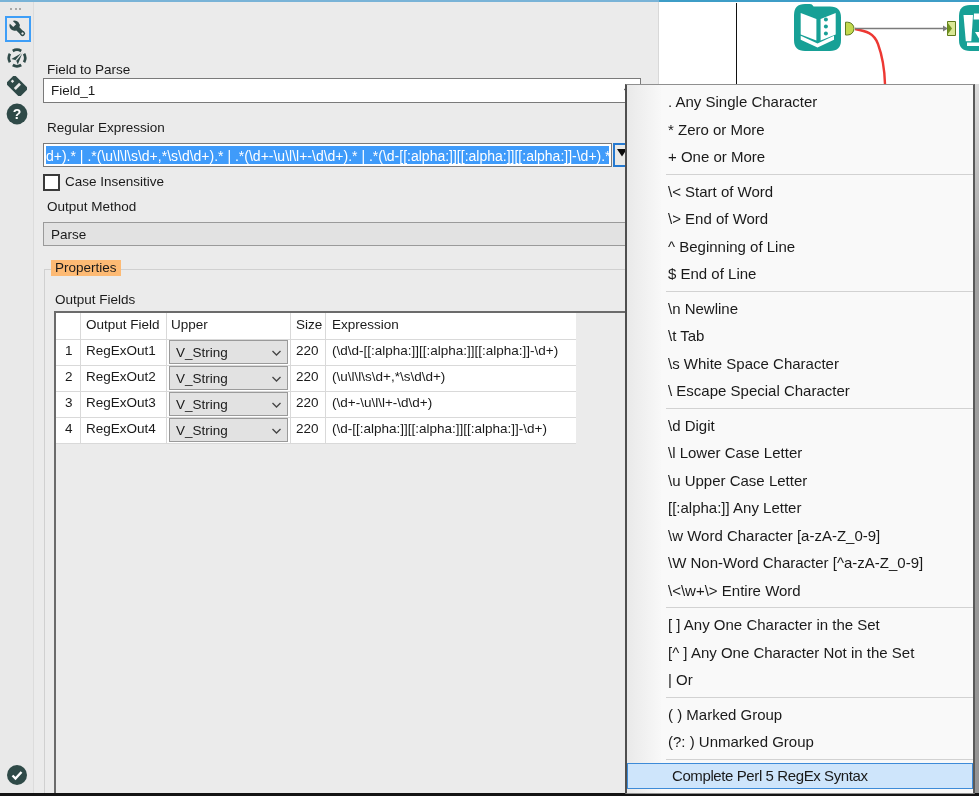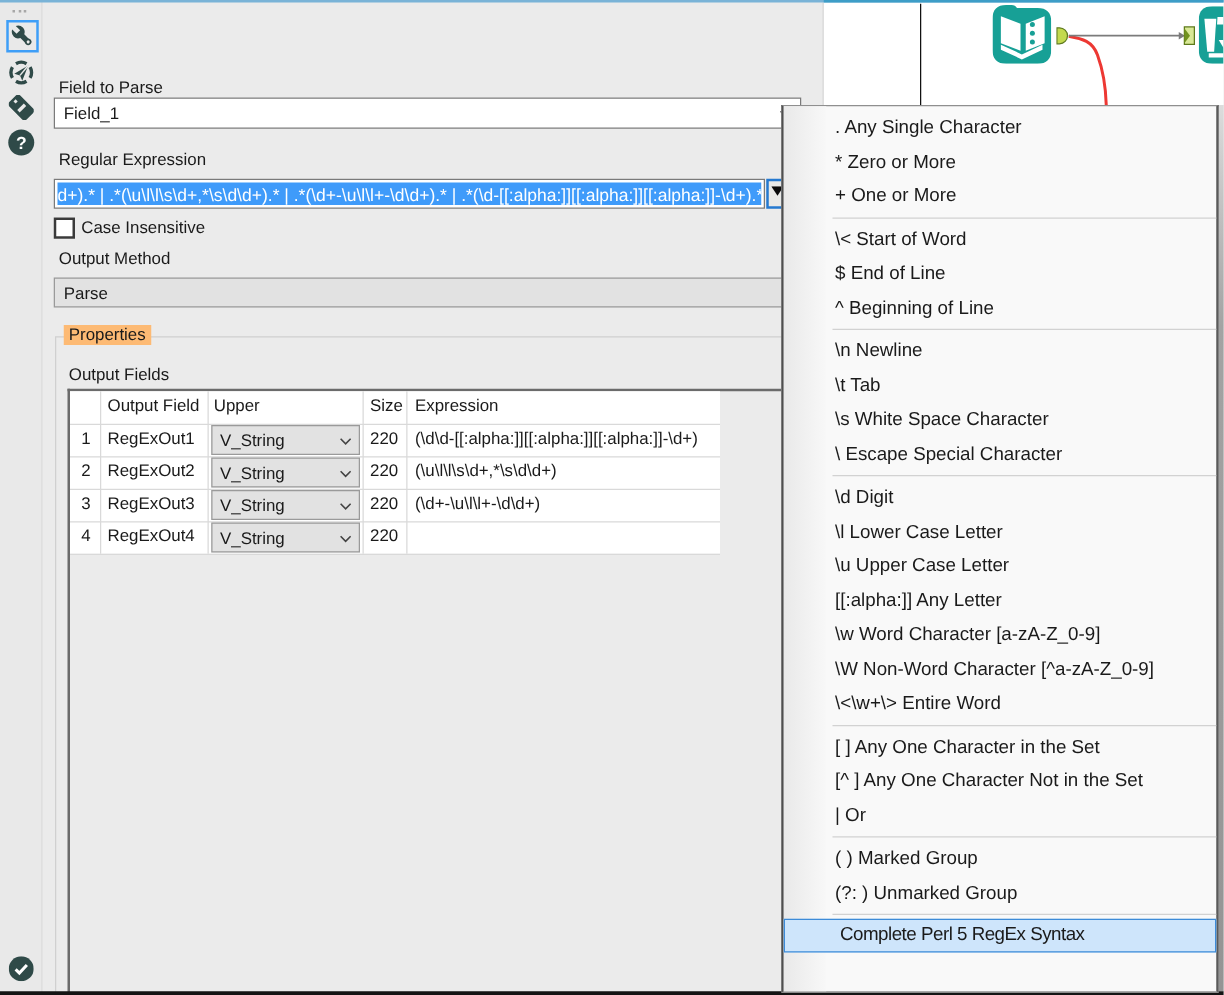--- a/index.html
+++ b/index.html
@@ -100,20 +100,21 @@
     <div class="lbl" style="left:30px;top:56px;">RegExOut2</div>
     <div class="lbl" style="left:240px;top:56px;">220</div>
     <div class="expr" style="left:276px;top:56px;">(\u\l\l\s\d+,*\s\d\d+)</div>
     <div class="lbl" style="left:9px;top:82px;">3</div>
     <div class="lbl" style="left:30px;top:82px;">RegExOut3</div>
     <div class="lbl" style="left:240px;top:82px;">220</div>
     <div class="expr" style="left:276px;top:82px;">(\d+-\u\l\l+-\d\d+)</div>
     <div class="lbl" style="left:9px;top:108px;">4</div>
     <div class="lbl" style="left:30px;top:108px;">RegExOut4</div>
     <div class="lbl" style="left:240px;top:108px;">220</div>
+    <div class="expr" style="left:276px;top:108px;">(\d-[[:alpha:]][[:alpha:]][[:alpha:]]-\d+)</div>
 
     <div class="graybox" style="left:113px;top:26.5px;width:119px;height:24px;">
       <div class="lbl" style="left:6px;top:4px;">V_String</div>
       <svg class="chev" style="left:102px;top:8px;" viewBox="0 0 9 9">
           <path d="M0.5 2 L4.5 6 L8.5 2" fill="none" stroke="#444" stroke-width="1.3"></path>
         </svg>
     </div>
     <div class="graybox" style="left:113px;top:52.5px;width:119px;height:24px;">
       <div class="lbl" style="left:6px;top:4px;">V_String</div>
       <svg class="chev" style="left:102px;top:8px;" viewBox="0 0 9 9">
@@ -216,22 +217,23 @@
 </div>
 
 <div id="menu" class="abs">
   <div class="gutter"></div>
   <div style="position:relative;padding-top:3px;">
     <div class="mi">. Any Single Character</div>
     <div class="mi">* Zero or More</div>
     <div class="mi">+ One or More</div>
     <div class="msep"></div>
     <div class="mi">\&lt; Start of Word</div>
+    <div class="mi">\&gt; End of Word</div>
+    <div class="mi">^ Beginning of Line</div>
     <div class="mi">$ End of Line</div>
-    <div class="mi">^ Beginning of Line</div>
     <div class="msep"></div>
     <div class="mi">\n Newline</div>
     <div class="mi">\t Tab</div>
     <div class="mi">\s White Space Character</div>
     <div class="mi">\ Escape Special Character</div>
     <div class="msep"></div>
     <div class="mi">\d Digit</div>
     <div class="mi">\l Lower Case Letter</div>
     <div class="mi">\u Upper Case Letter</div>
     <div class="mi">[[:alpha:]] Any Letter</div>

